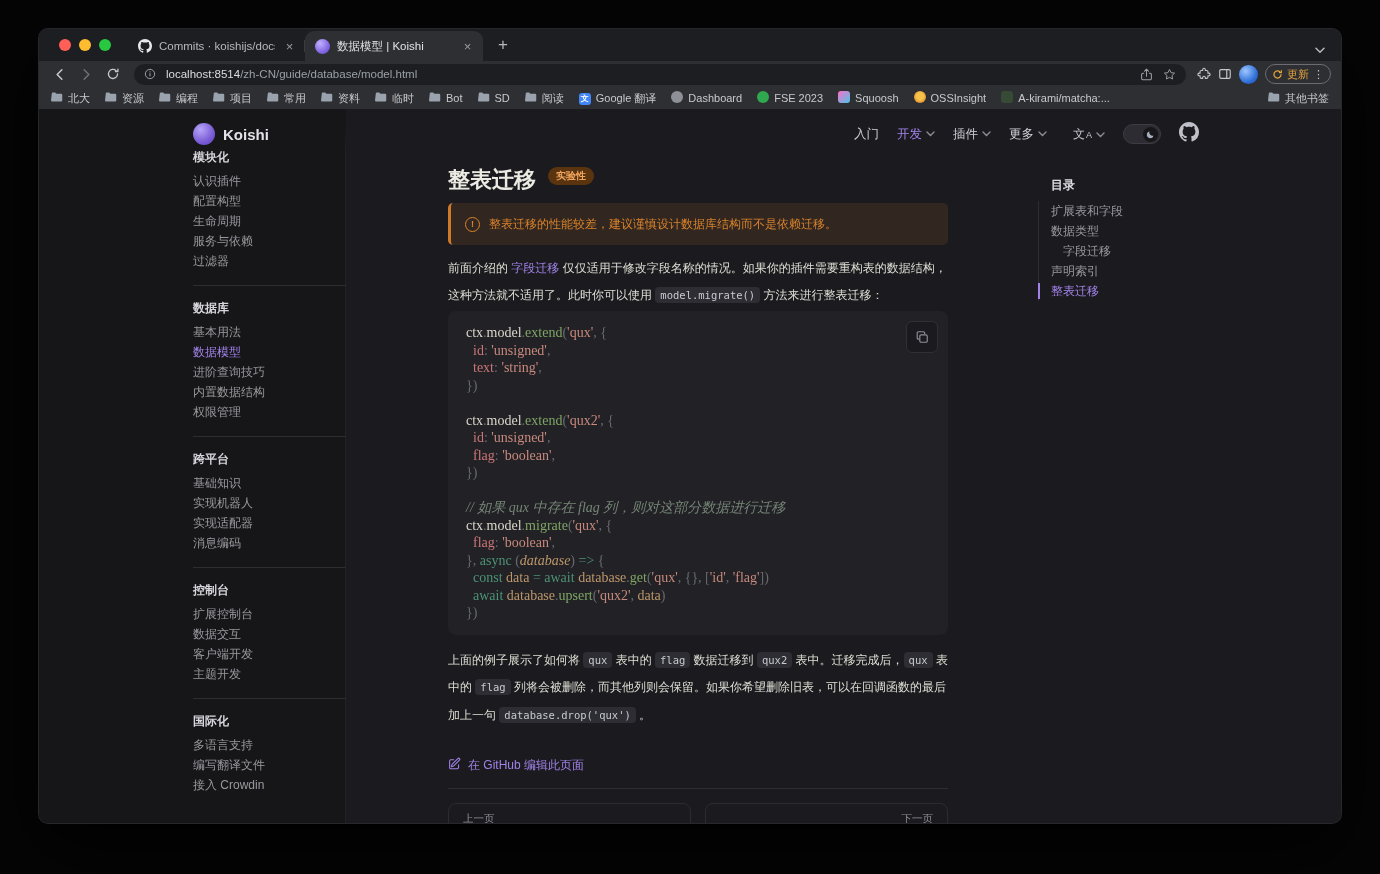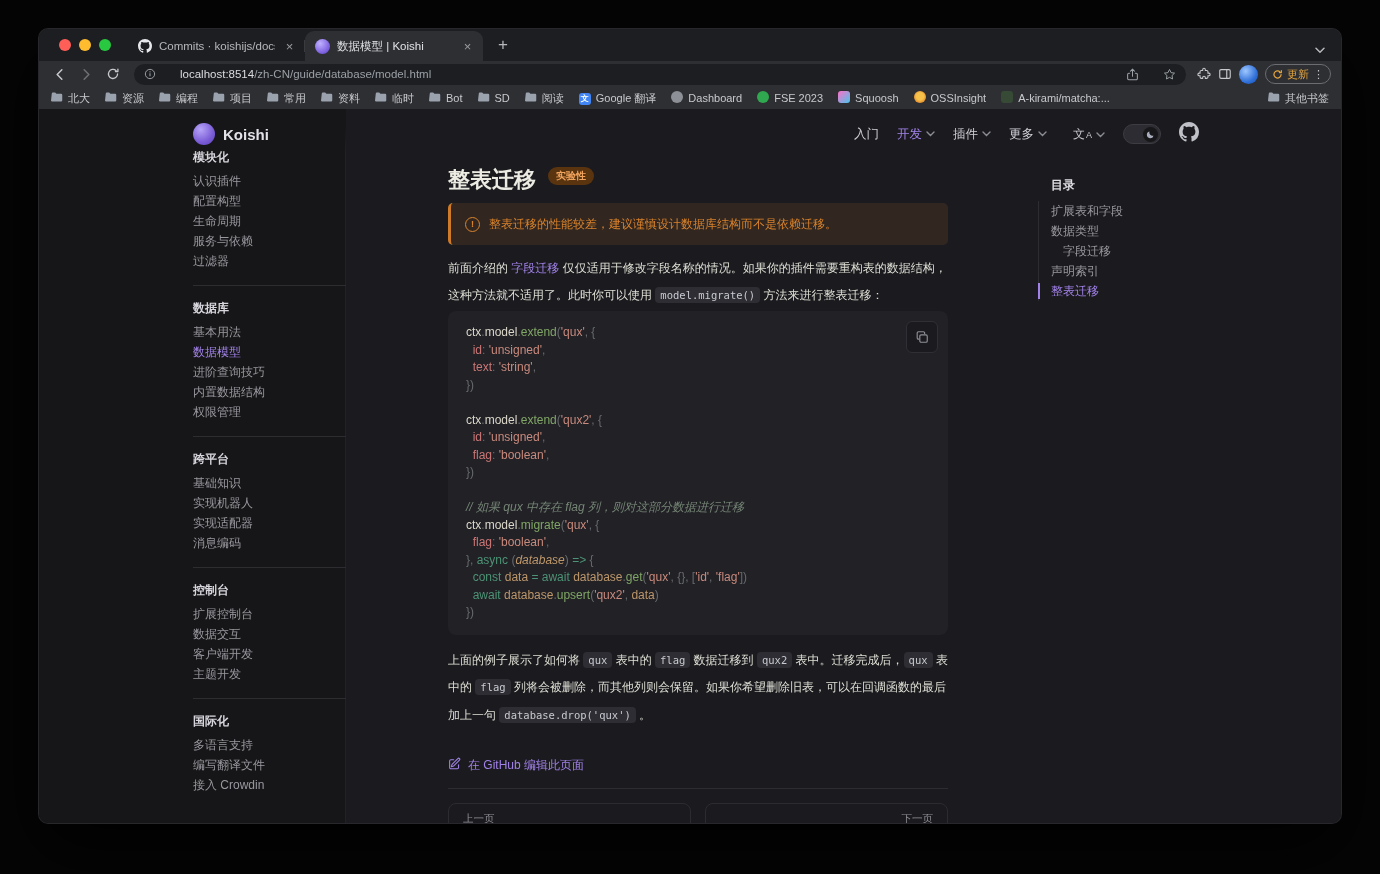--- a/index.html
+++ b/index.html
@@ -35,21 +35,21 @@
   .tab.active{background:#2e2f33;border-radius:9px 9px 0 0;color:#e0e1e4;}
   .tab .t-title{flex:1;white-space:nowrap;overflow:hidden;}
   .tab .t-close{color:#9a9ca0;font-size:13px;width:15px;text-align:center;flex:none;}
   .tab .t-fav{width:15px;height:15px;flex:none;display:flex;align-items:center;justify-content:center;}
   .newtab{margin:0 0 4px 8px;width:24px;height:24px;color:#b5b7ba;font-size:17px;line-height:24px;text-align:center;border-radius:50%;}
   .tabsearch{position:absolute;right:16px;top:11px;}
 
   .toolbar{height:26px;background:#2e2f33;display:flex;align-items:center;padding:0 10px;gap:7px;flex:none;}
   .navbtn{display:flex;align-items:center;justify-content:center;width:20px;height:20px;flex:none;}
   .omnibox{flex:1;height:21px;background:#1d1e21;border-radius:11px;display:flex;align-items:center;
-    padding:0 10px;gap:24px;margin:0 4px;min-width:0;}
+    padding:0 10px;gap:10px;margin:0 4px;min-width:0;}
   .omni-url{flex:1;font-size:11.5px;white-space:nowrap;overflow:hidden;}
   .omni-url .host{color:#dadce0;}
   .omni-url .path{color:#9aa0a6;}
   .oicon{display:flex;align-items:center;flex:none;}
   .tbicon{display:flex;align-items:center;flex:none;}
   .avatar{width:19px;height:19px;border-radius:50%;flex:none;
     background:radial-gradient(circle at 35% 32%,#9ec7ff,#2f6fd8 62%,#1b4fa8);}
   .update-pill{display:flex;align-items:center;gap:4px;border:1px solid #6b6d71;border-radius:11px;height:20px;
     padding:0 6px;color:var(--update);font-size:11px;flex:none;}
   .update-pill .kebab{color:#c2c4c7;font-size:11px;}
@@ -106,21 +106,21 @@
   .warn-icon{width:15px;height:15px;border-radius:50%;border:1.4px solid var(--warn);display:inline-flex;
     align-items:center;justify-content:center;font-size:9px;font-weight:bold;flex:none;}
   .para{margin-top:10px;font-size:12px;line-height:27px;color:var(--t1);}
   .para.outro{margin-top:12px;line-height:27.5px;}
   .plink{color:var(--brand);text-decoration:none;cursor:pointer;}
   .ic{font-family:"DejaVu Sans Mono","Liberation Mono",monospace;font-size:10.5px;background:#2d2d33;
     color:#c9c9d2;border-radius:4px;padding:2px 5px;}
   .codeblock{position:relative;margin-top:2px;background:var(--code-bg);border-radius:8px;padding:13px 0;}
   .copybtn{position:absolute;top:10px;right:10px;width:32px;height:32px;border-radius:6px;background:#1b1b1f;
     border:1px solid #2f2f35;display:flex;align-items:center;justify-content:center;cursor:pointer;}
-  .cline{font-family:Liberation Sans, sans-serif;font-size:12px;line-height:17.5px;
+  .cline{font-family:Liberation Serif, serif;font-size:14px;line-height:17.5px;
     padding:0 48px 0 18px;white-space:pre;}
   .t-v{color:#dbd7ca}.t-n{color:#dbd7ca}
   .t-p{color:#666a6d}
   .t-f{color:#80a665}
   .t-s{color:#c98a7d}
   .t-k{color:#4d9375}
   .t-key{color:#cb7676}
   .t-prm{color:#bd976a;font-style:italic}
   .t-o{color:#bd976a}
   .t-c{color:#758575;font-style:italic}

